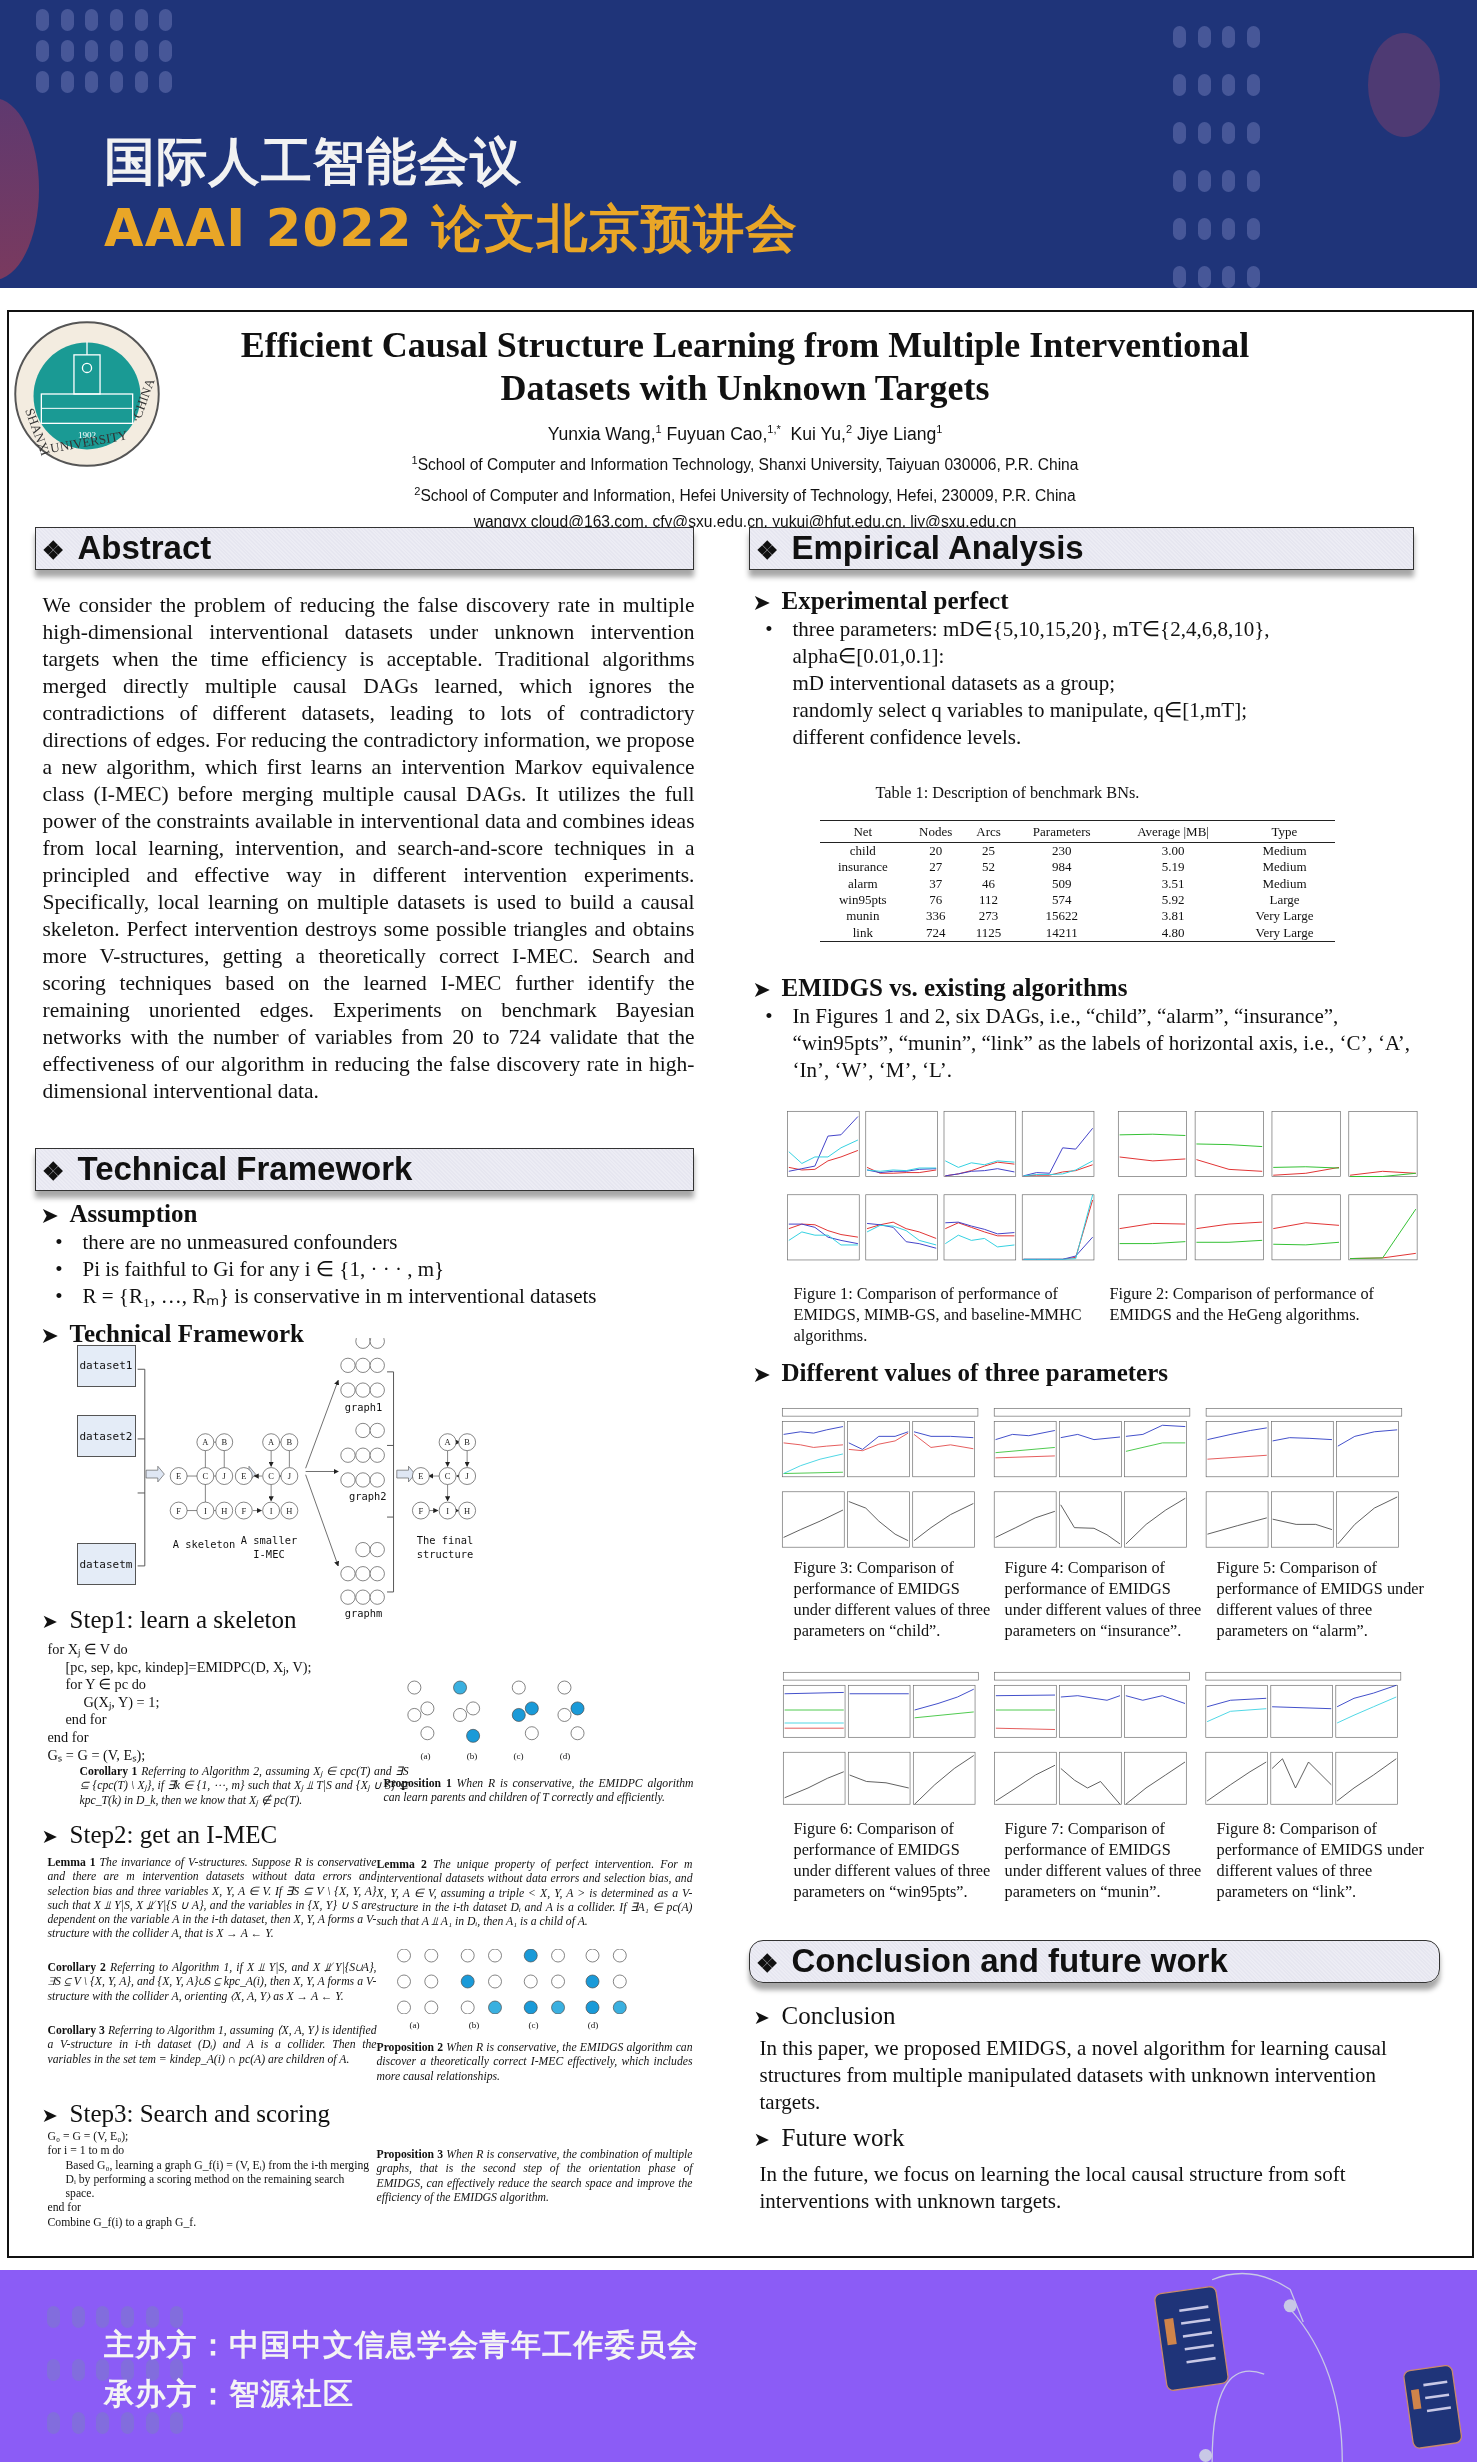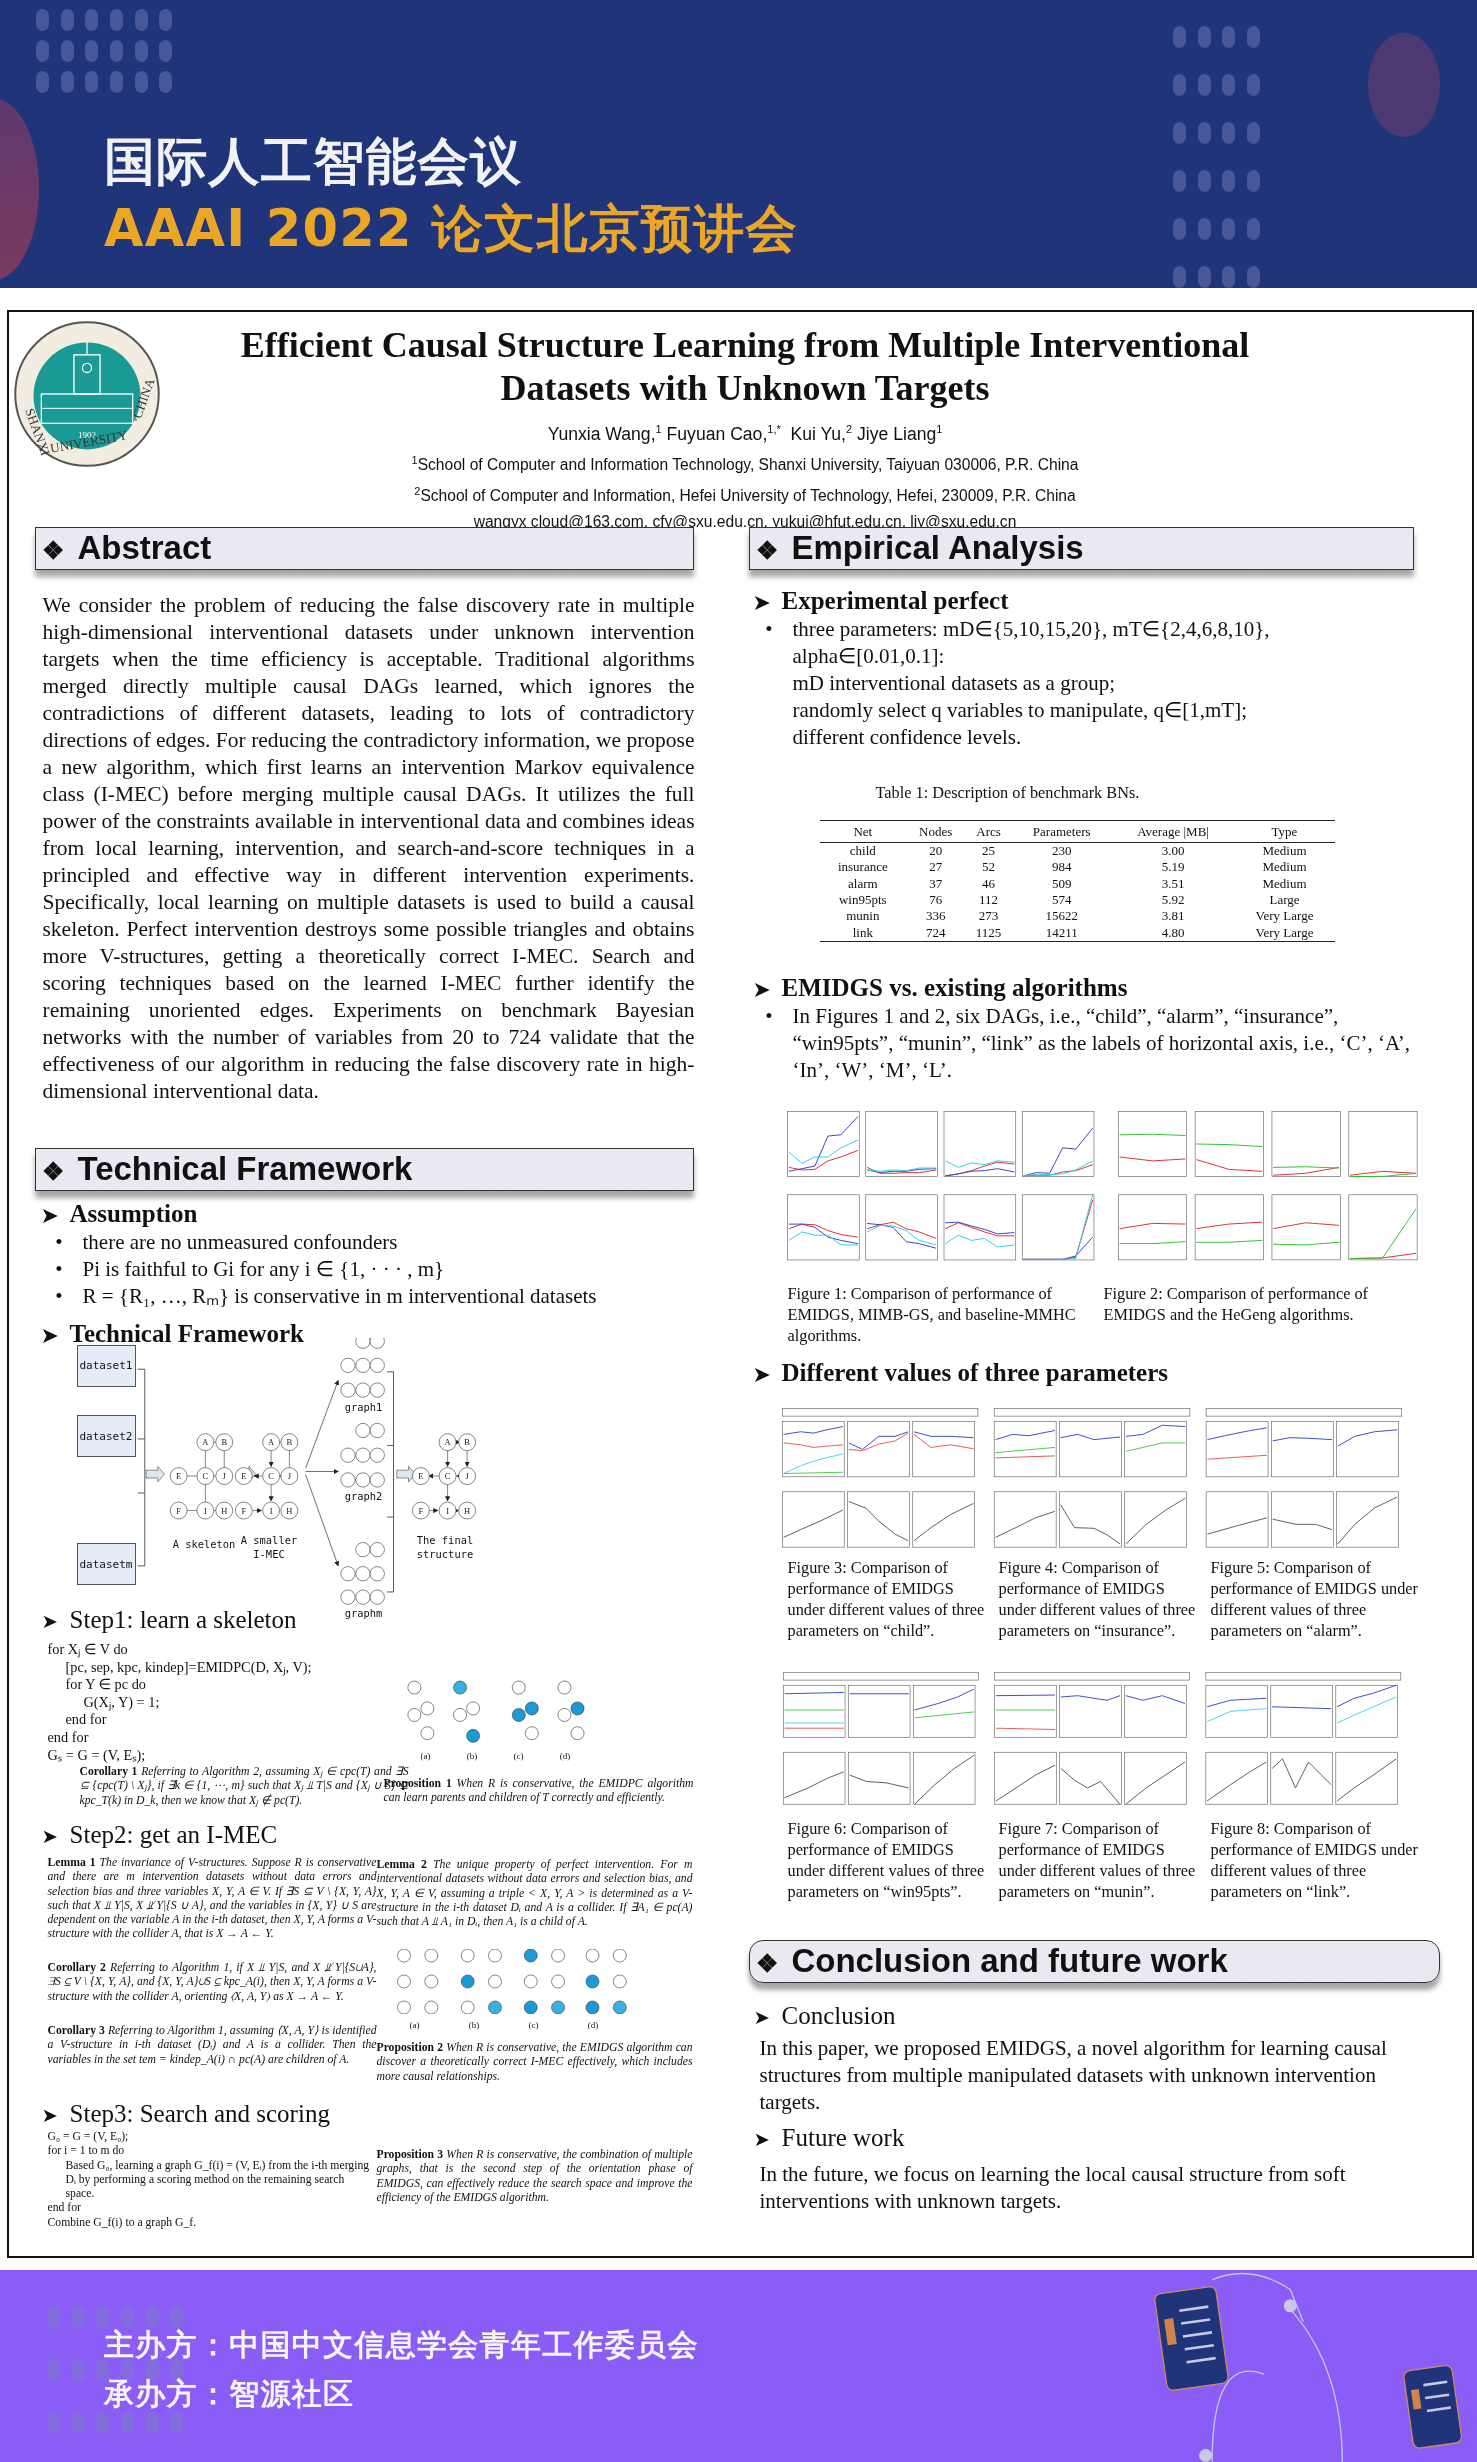--- a/index.html
+++ b/index.html
@@ -42,21 +42,21 @@
   .framework { position: absolute; left: 39px; top: 1026px; width: 639px; height: 280px; }
   .dsbox { position: absolute; width: 59px; height: 42px; border: 1.3px solid #555; background: #e4ecf7; font-family: "DejaVu Sans Mono", monospace; font-size: 11px; display: flex; align-items: center; justify-content: center; }
   .fw-label { position: absolute; font-family: "DejaVu Sans Mono", monospace; font-size: 10.4px; text-align: center; line-height: 14.3px; }
 
   
   .bn-table { position: absolute; left: 811px; top: 508px; width: 515px; border-collapse: collapse; font-size: 13px; text-align: center; }
   .bn-table th { font-weight: normal; border-top: 1.3px solid #222; border-bottom: 1.3px solid #222; padding: 2.6px 1.3px; }
   .bn-table td { padding: 0 1.3px; line-height: 16.3px; }
   .bn-table tr:last-child td { border-bottom: 1.3px solid #222; }
   .caption { position: absolute; font-size: 16.3px; line-height: 21px; }
-  .fig-caption { position: absolute; font-size: 16.3px; line-height: 21px; }
+  .fig-caption { position: absolute; font-size: 16.3px; line-height: 21px; margin-left: 6px; }
 
   
   .footer { position: absolute; left: 0; top: 2270px; width: 1477px; height: 192px; background: #8b5cf6; overflow: hidden; }
   .footer-line { position: absolute; left: 104px; font-family: "DejaVu Sans", sans-serif; font-weight: bold; font-size: 30px; color: #f4f4f4; letter-spacing: 1.3px; }
 </style>
 </head>
 <body>
 
 <div class="banner">
   <div class="dotgrid" style="left:36px;top:9px;grid-template-columns:repeat(6,13px);">
@@ -293,21 +293,21 @@
           <text x="643" y="217">J</text>
           <text x="572" y="270">F</text>
           <text x="613" y="270">I</text>
           <text x="643" y="270">H</text>
         </g>
     </svg>
     <div class="fw-label" style="left:114px;top:199px;width:85px;">A skeleton</div>
     <div class="fw-label" style="left:189px;top:195px;width:65px;">A smaller I-MEC</div>
     <div class="fw-label" style="left:365px;top:195px;width:65px;">The final structure</div>
     <div class="fw-label" style="left:293px;top:62px;width:46px;">graph1</div>
-    <div class="fw-label" style="left:293px;top:151px;width:46px;">graph2</div>
+    <div class="fw-label" style="left:293px;top:151px;width:46px;text-align:right;">graph2</div>
     <div class="fw-label" style="left:293px;top:268px;width:46px;">graphm</div>
   </div>
 
   <div class="sub-head plain" style="left:33px;top:1293px;">
     <span class="arrow">➤</span><span>Step1:  learn a skeleton</span>
   </div>
   <div class="algo" style="left:39px;top:1329px;width:300px;">
     <div>for Xⱼ ∈ V do</div>
     <div class="ind1">[pc, sep, kpc, kindep]=EMIDPC(D, Xⱼ, V);</div>
     <div class="ind1">for Y ∈ pc do</div>

